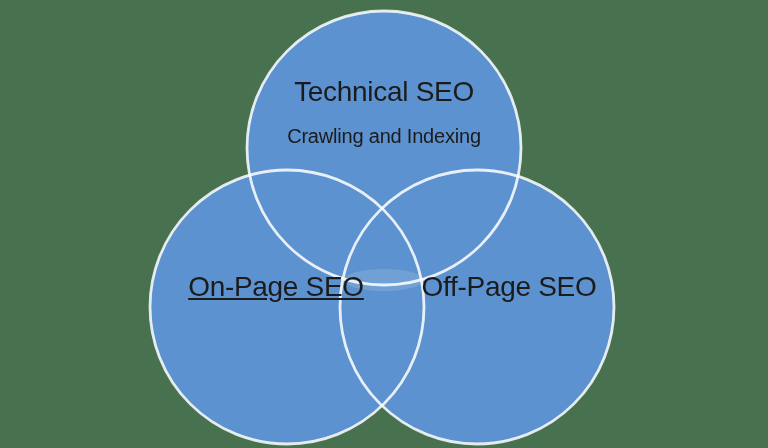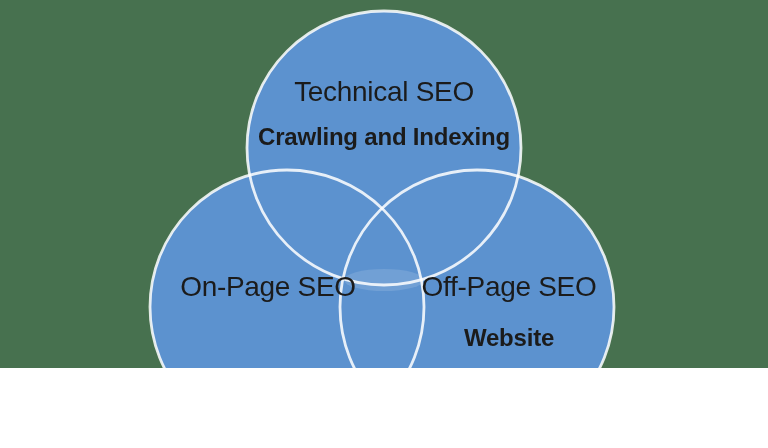--- a/index.html
+++ b/index.html
@@ -1,38 +1,38 @@
 <!DOCTYPE html>
 <html><head>
 <meta charset="utf-8">
 <style>
   html,body{margin:0;padding:0;}
   .stage{
     position:relative;
-    width:768px;height:368px;
+    width:768px;height:448px;
     overflow:hidden;
     font-family:"Liberation Sans","DejaVu Sans",sans-serif;
   }
   .stage svg{position:absolute;left:0;top:0;}
   .venn-label{
     position:absolute;
     transform:translate(-50%,-50%);
     white-space:nowrap;
     font-size:28px;
     font-weight:400;
     letter-spacing:-0.3px;
     text-align:center;
     line-height:1;
   }
   .venn-sublabel{
     position:absolute;
     transform:translate(-50%,-50%);
     white-space:nowrap;
-    font-size:24px;
-    font-weight:700;
+    font-size:20px;
+    font-weight:400;
     letter-spacing:-0.2px;
     text-align:right;
     line-height:21px;
   }
 </style>
 </head>
 <body>
 
 <div class="stage" id="stage" style="background: rgb(71, 113, 79); color: rgb(27, 27, 27);">
 
@@ -45,20 +45,19 @@
       <circle cx="384" cy="148" r="137" fill="none" stroke="#FFFFFF" stroke-width="2.8" opacity="0.85"></circle>
       <circle cx="287" cy="307" r="137" fill="none" stroke="#FFFFFF" stroke-width="2.8" opacity="0.85"></circle>
       <circle cx="477" cy="307" r="137" fill="none" stroke="#FFFFFF" stroke-width="2.8" opacity="0.85"></circle>
     </svg>
 
   <div class="venn-label" style="left: 384px; top: 92px;">Technical SEO</div>
   <div class="venn-sublabel" style="left: 384px; top: 136px;">
     <div>Crawling and Indexing</div>
   </div>
 
-  <div class="venn-label" style="left: 268px; top: 287px;">On-Page SEO</div>
+  <div class="venn-label" style="left: 276px; top: 287px; text-decoration: underline;">On-Page SEO</div>
 
   <div class="venn-label" style="left: 509px; top: 287px;">Off-Page SEO</div>
   <div class="venn-sublabel" style="left: 509px; top: 337px;">
-    <div>Website</div>
   </div>
 
 </div>
 
 </body></html>

